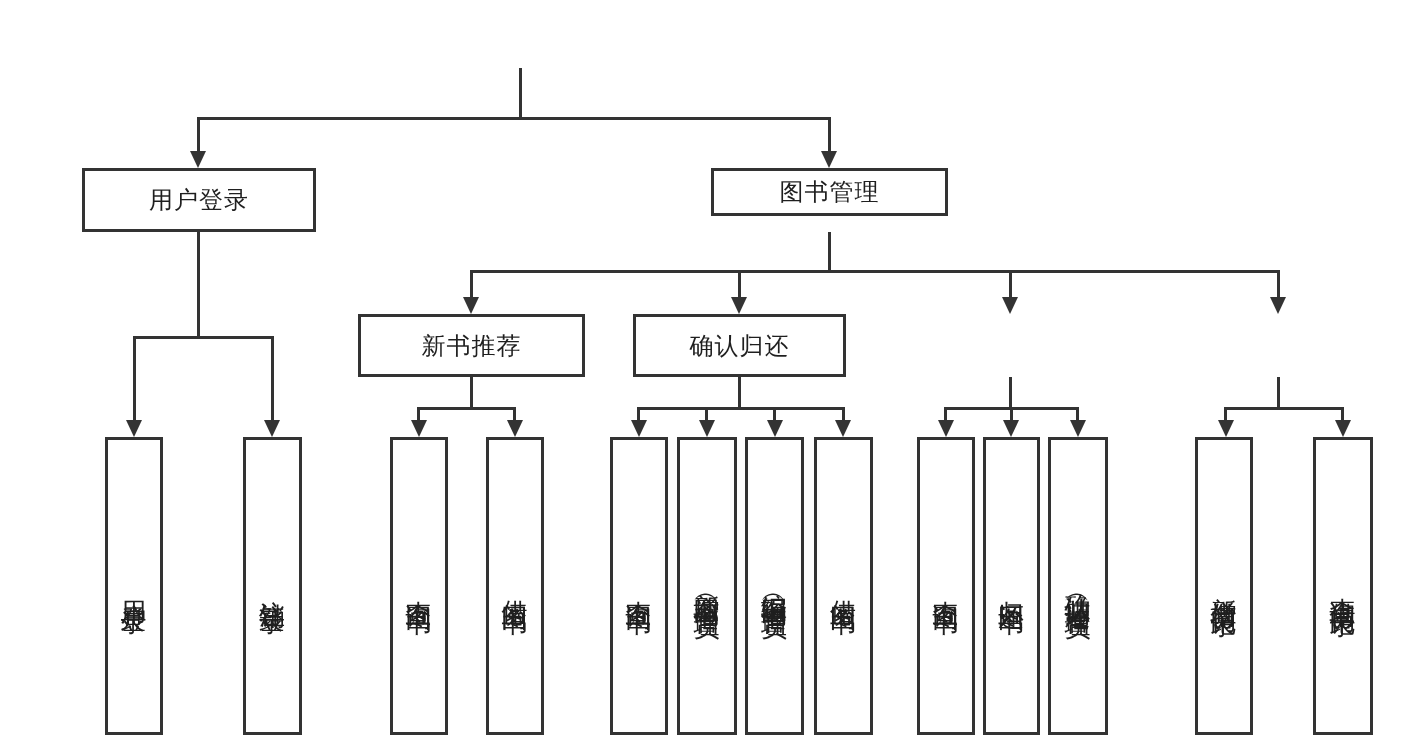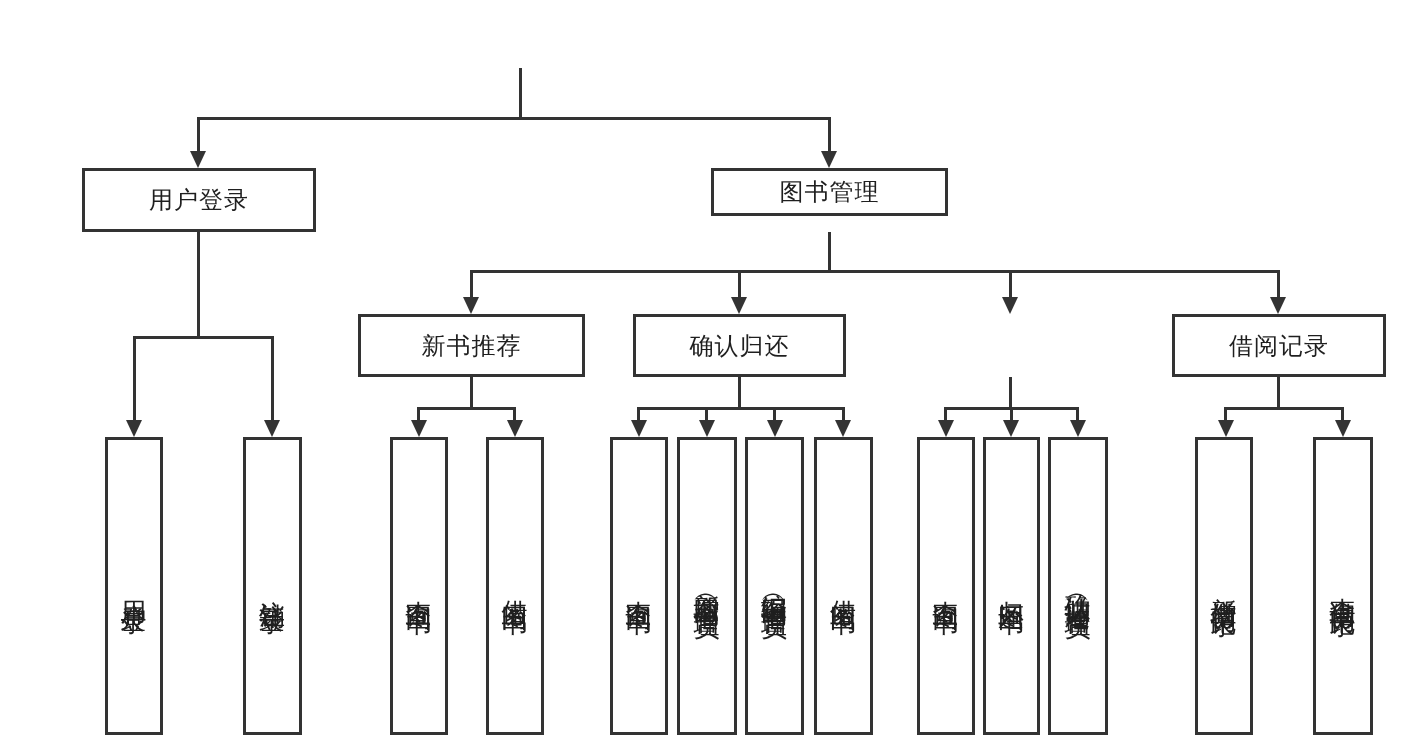--- a/index.html
+++ b/index.html
@@ -20,21 +20,20 @@
 <body>
 
 <div class="canvas">
 
 
   <div class="node h-label" style="left:82px;top:168px;width:234px;height:64px;">用户登录</div>
   <div class="node h-label" style="left:711px;top:168px;width:237px;height:48px;">图书管理</div>
 
   <div class="node h-label" style="left:358px;top:314px;width:227px;height:63px;">新书推荐</div>
   <div class="node h-label" style="left:633px;top:314px;width:213px;height:63px;">确认归还</div>
-  <div class="node h-label" style="left:1172px;top:314px;width:214px;height:63px;">借阅记录</div>
 
   <div class="node leaf" style="left:105px;top:437px;width:58px;height:298px;">用户登录</div>
   <div class="node leaf" style="left:243px;top:437px;width:59px;height:298px;">注销登录</div>
 
   <div class="node leaf" style="left:390px;top:437px;width:58px;height:298px;">查询图书</div>
   <div class="node leaf" style="left:486px;top:437px;width:58px;height:298px;">借阅图书</div>
 
   <div class="node leaf" style="left:610px;top:437px;width:58px;height:298px;">查询图书</div>
   <div class="node leaf" style="left:677px;top:437px;width:60px;height:298px;">新增图书（管理员）</div>
   <div class="node leaf" style="left:745px;top:437px;width:59px;height:298px;">编辑图书（管理员）</div>

